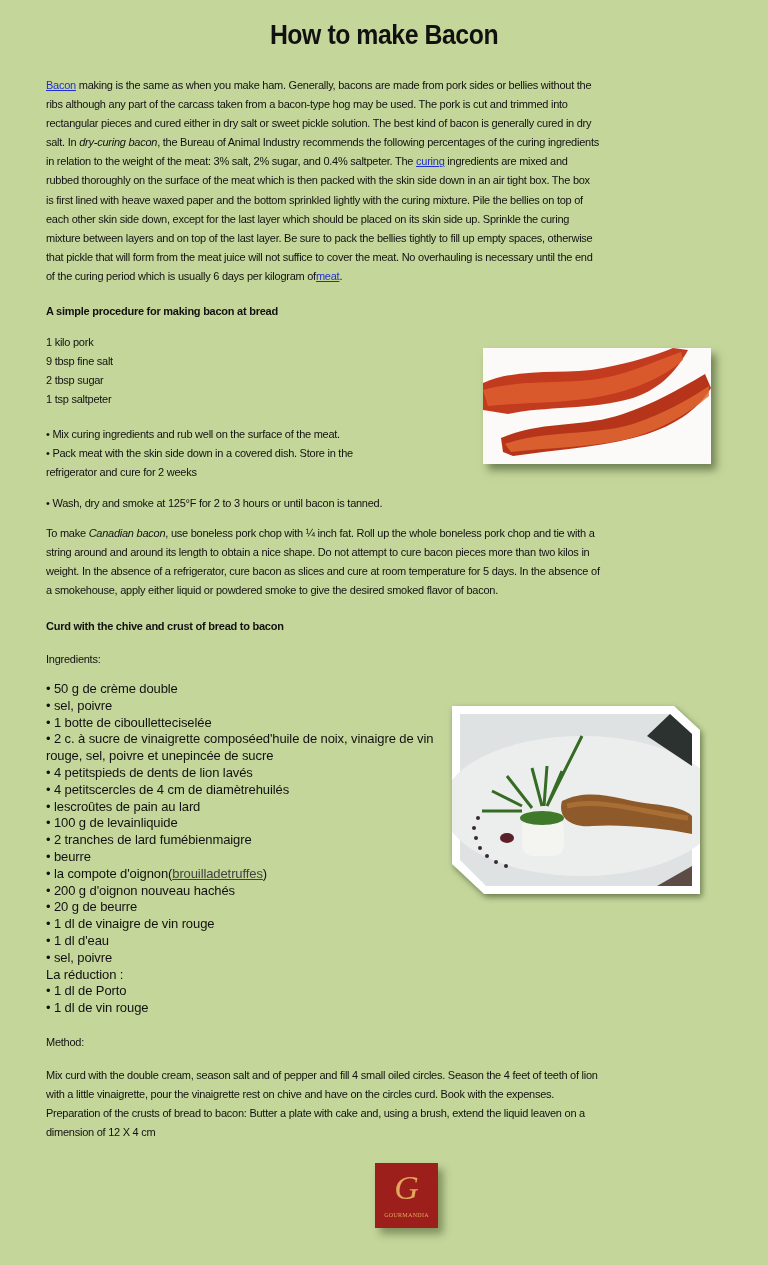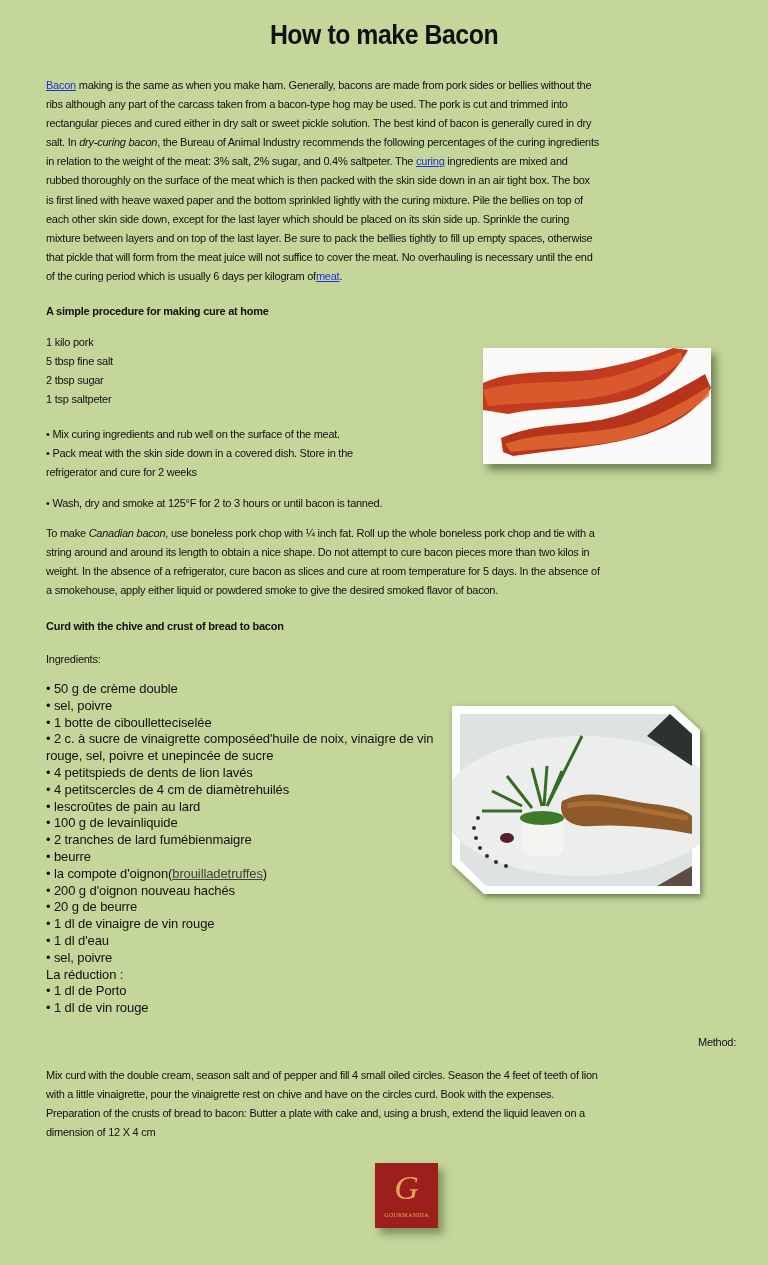--- a/index.html
+++ b/index.html
@@ -32,25 +32,25 @@
   <div class="line"><span>salt. In </span><i>dry-curing bacon</i><span>, the Bureau of Animal Industry recommends the following percentages of the curing ingredients</span></div>
   <div class="line"><span>in relation to the weight of the meat: 3% salt, 2% sugar, and 0.4% saltpeter. The </span><a href="#">curing</a><span> ingredients are mixed and</span></div>
   <div class="line">rubbed thoroughly on the surface of the meat which is then packed with the skin side down in an air tight box. The box</div>
   <div class="line">is first lined with heave waxed paper and the bottom sprinkled lightly with the curing mixture. Pile the bellies on top of</div>
   <div class="line">each other skin side down, except for the last layer which should be placed on its skin side up. Sprinkle the curing</div>
   <div class="line">mixture between layers and on top of the last layer. Be sure to pack the bellies tightly to fill up empty spaces, otherwise</div>
   <div class="line">that pickle that will form from the meat juice will not suffice to cover the meat. No overhauling is necessary until the end</div>
   <div class="line"><span>of the curing period which is usually 6 days per kilogram of</span><a href="#">meat</a><span>.</span></div>
 </div>
 
-<div class="para bold" style="top:302px;">A simple procedure for making cure at home</div>
+<div class="para bold" style="top:302px;">A simple procedure for making bacon at bread</div>
 
 <div class="para" style="top:333px;width:420px;">
   <div>1 kilo pork</div>
-  <div>5 tbsp fine salt</div>
+  <div>9 tbsp fine salt</div>
   <div>2 tbsp sugar</div>
   <div>1 tsp saltpeter</div>
 </div>
 
 <div class="para" style="top:425px;width:420px;">
   <div class="line">• Mix curing ingredients and rub well on the surface of the meat.</div>
   <div class="line">• Pack meat with the skin side down in a covered dish. Store in the</div>
   <div class="line">refrigerator and cure for 2 weeks</div>
 </div>
 <div class="para" style="top:494px;">• Wash, dry and smoke at 125°F for 2 to 3 hours or until bacon is tanned.</div>
@@ -116,21 +116,21 @@
         <circle cx="28" cy="142" r="2"></circle>
       <circle cx="35" cy="150" r="2"></circle>
         <circle cx="44" cy="156" r="2"></circle>
         <circle cx="54" cy="160" r="2"></circle>
       <circle cx="26" cy="112" r="2"></circle>
     </g>
     <ellipse cx="55" cy="132" rx="7" ry="5" fill="#5a1f28"></ellipse>
   </svg>
 </div>
 
-<div class="para" style="top:1033px;text-align:right;">Method:</div>
+<div class="para" style="top:1033px;">Method:</div>
 <div class="para" style="top:1066px;">
   <div class="line">Mix curd with the double cream, season salt and of pepper and fill 4 small oiled circles. Season the 4 feet of teeth of lion</div>
   <div class="line">with a little vinaigrette, pour the vinaigrette rest on chive and have on the circles curd. Book with the expenses.</div>
   <div class="line">Preparation of the crusts of bread to bacon: Butter a plate with cake and, using a brush, extend the liquid leaven on a</div>
   <div class="line">dimension of 12 X 4 cm</div>
 </div>
 
 <div class="logo">
   <div style="position:absolute;left:0;width:63px;top:6px;text-align:center;color:#e0a85a;font-family:'Liberation Serif',serif;font-style:italic;font-size:34px;line-height:38px;">G</div>
   <div style="position:absolute;left:0;width:63px;top:49px;text-align:center;color:#e0a85a;font-family:'Liberation Serif',serif;font-size:6px;letter-spacing:0.3px;">GOURMANDIA</div>

